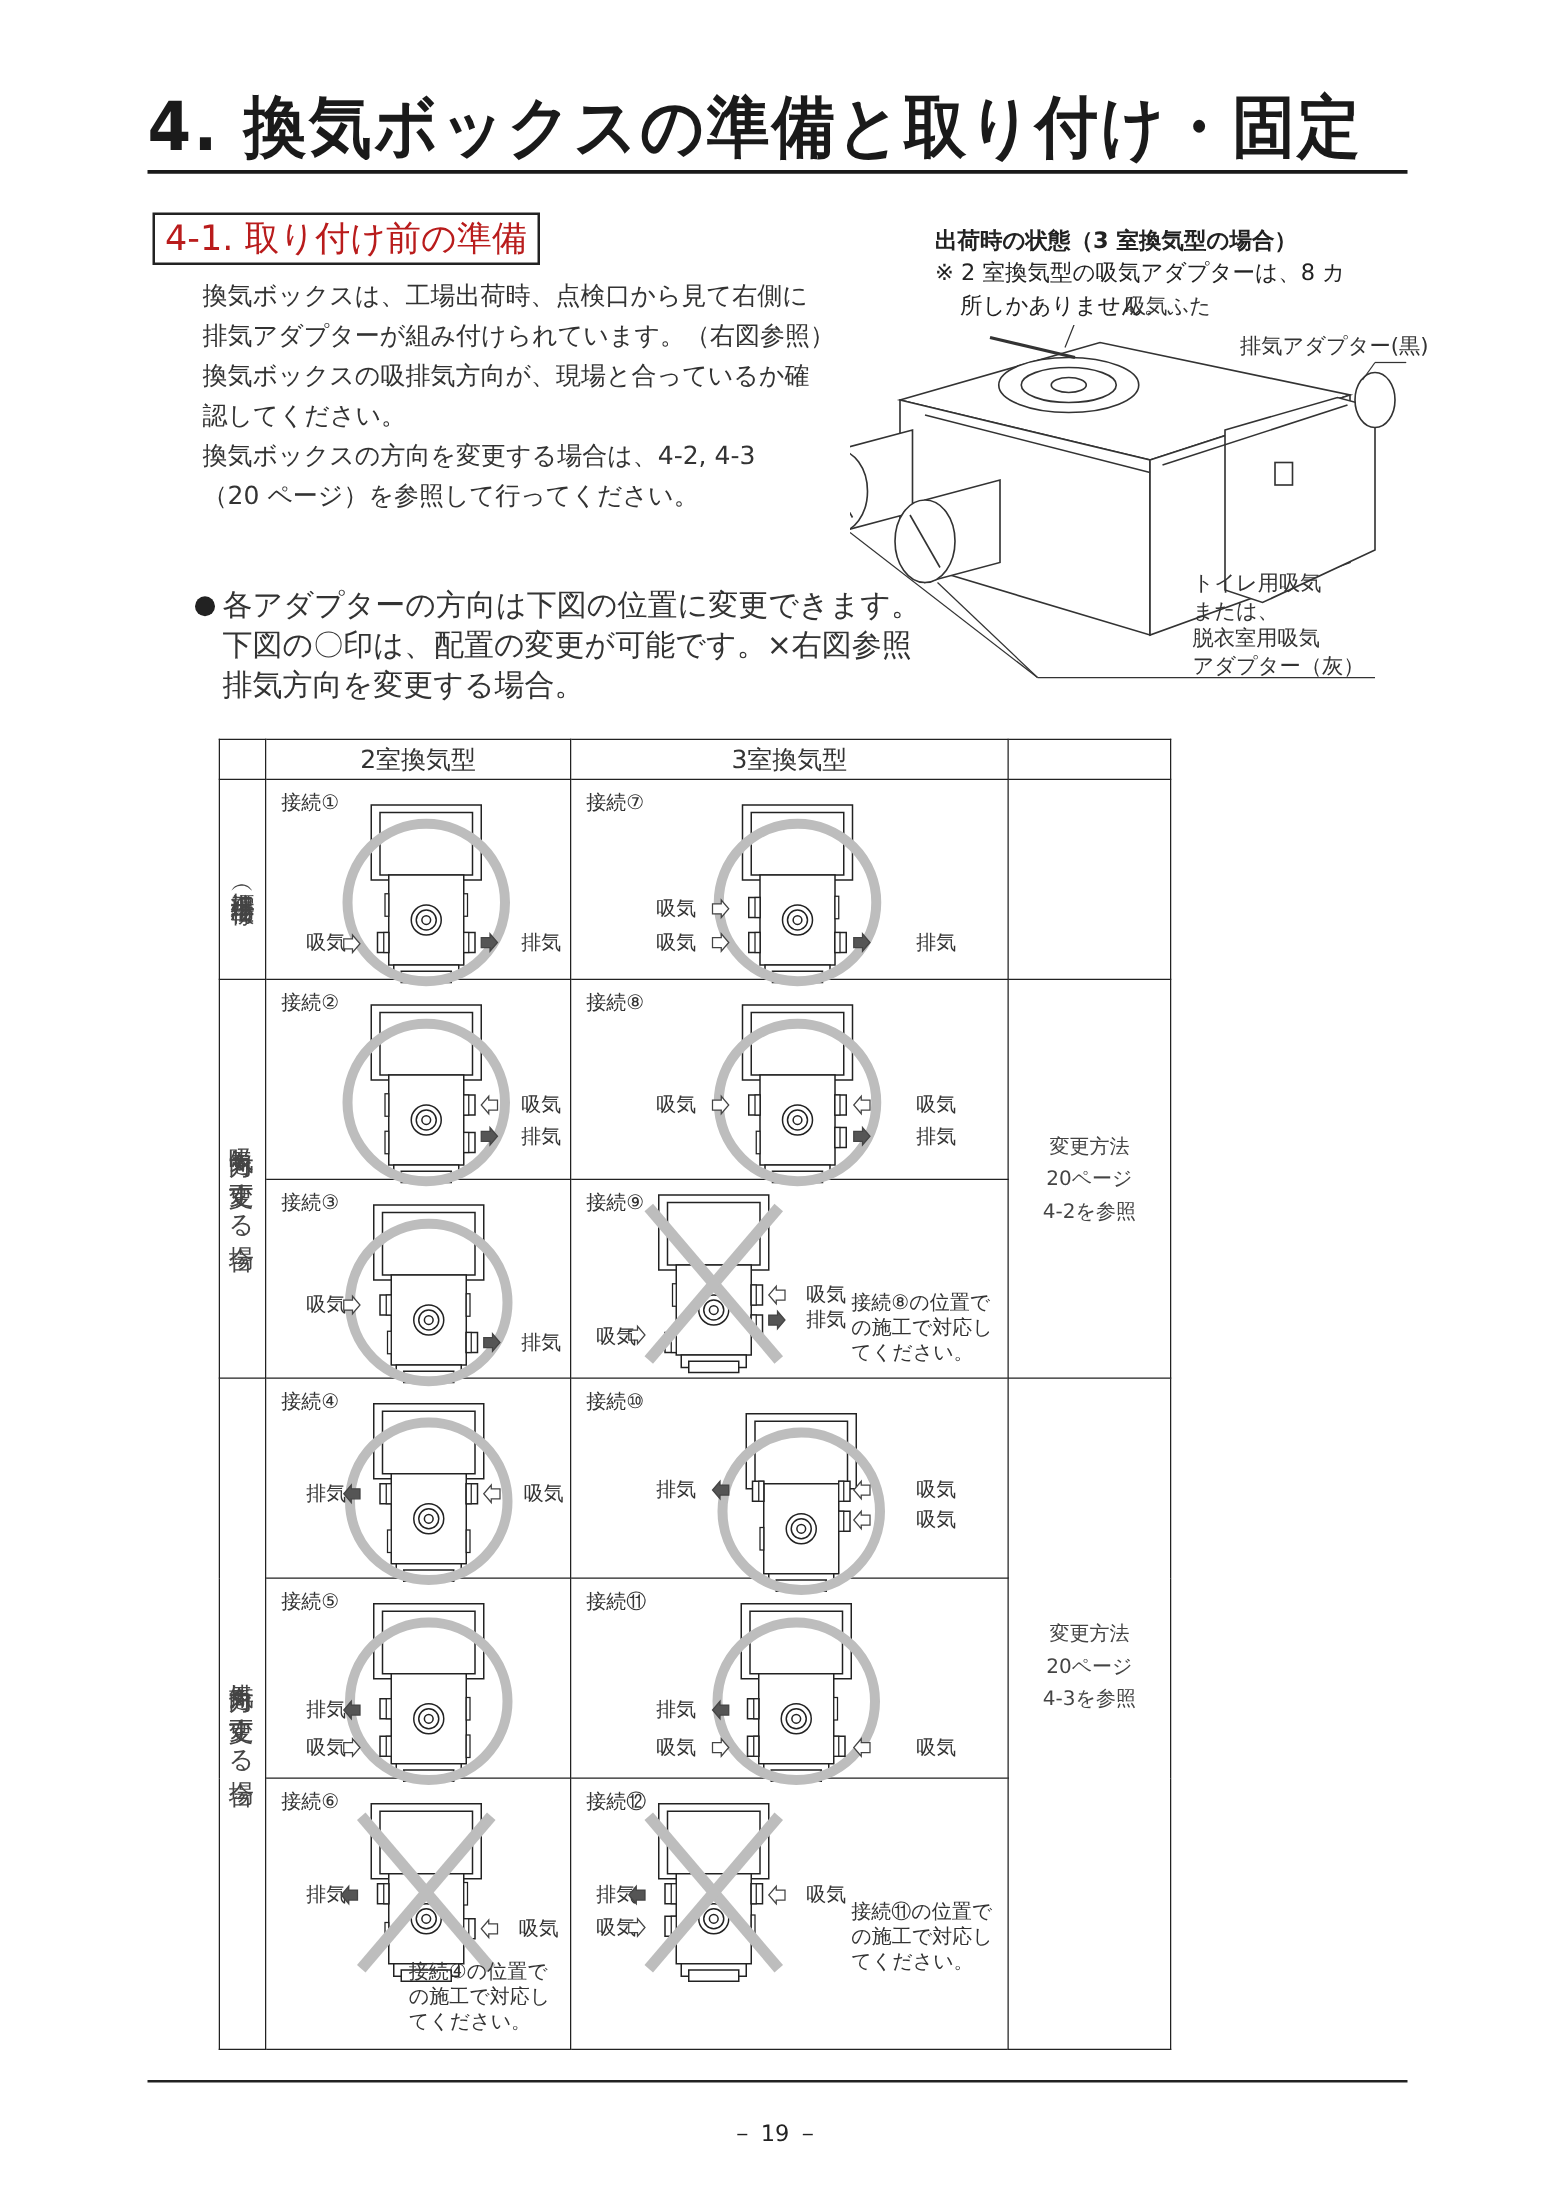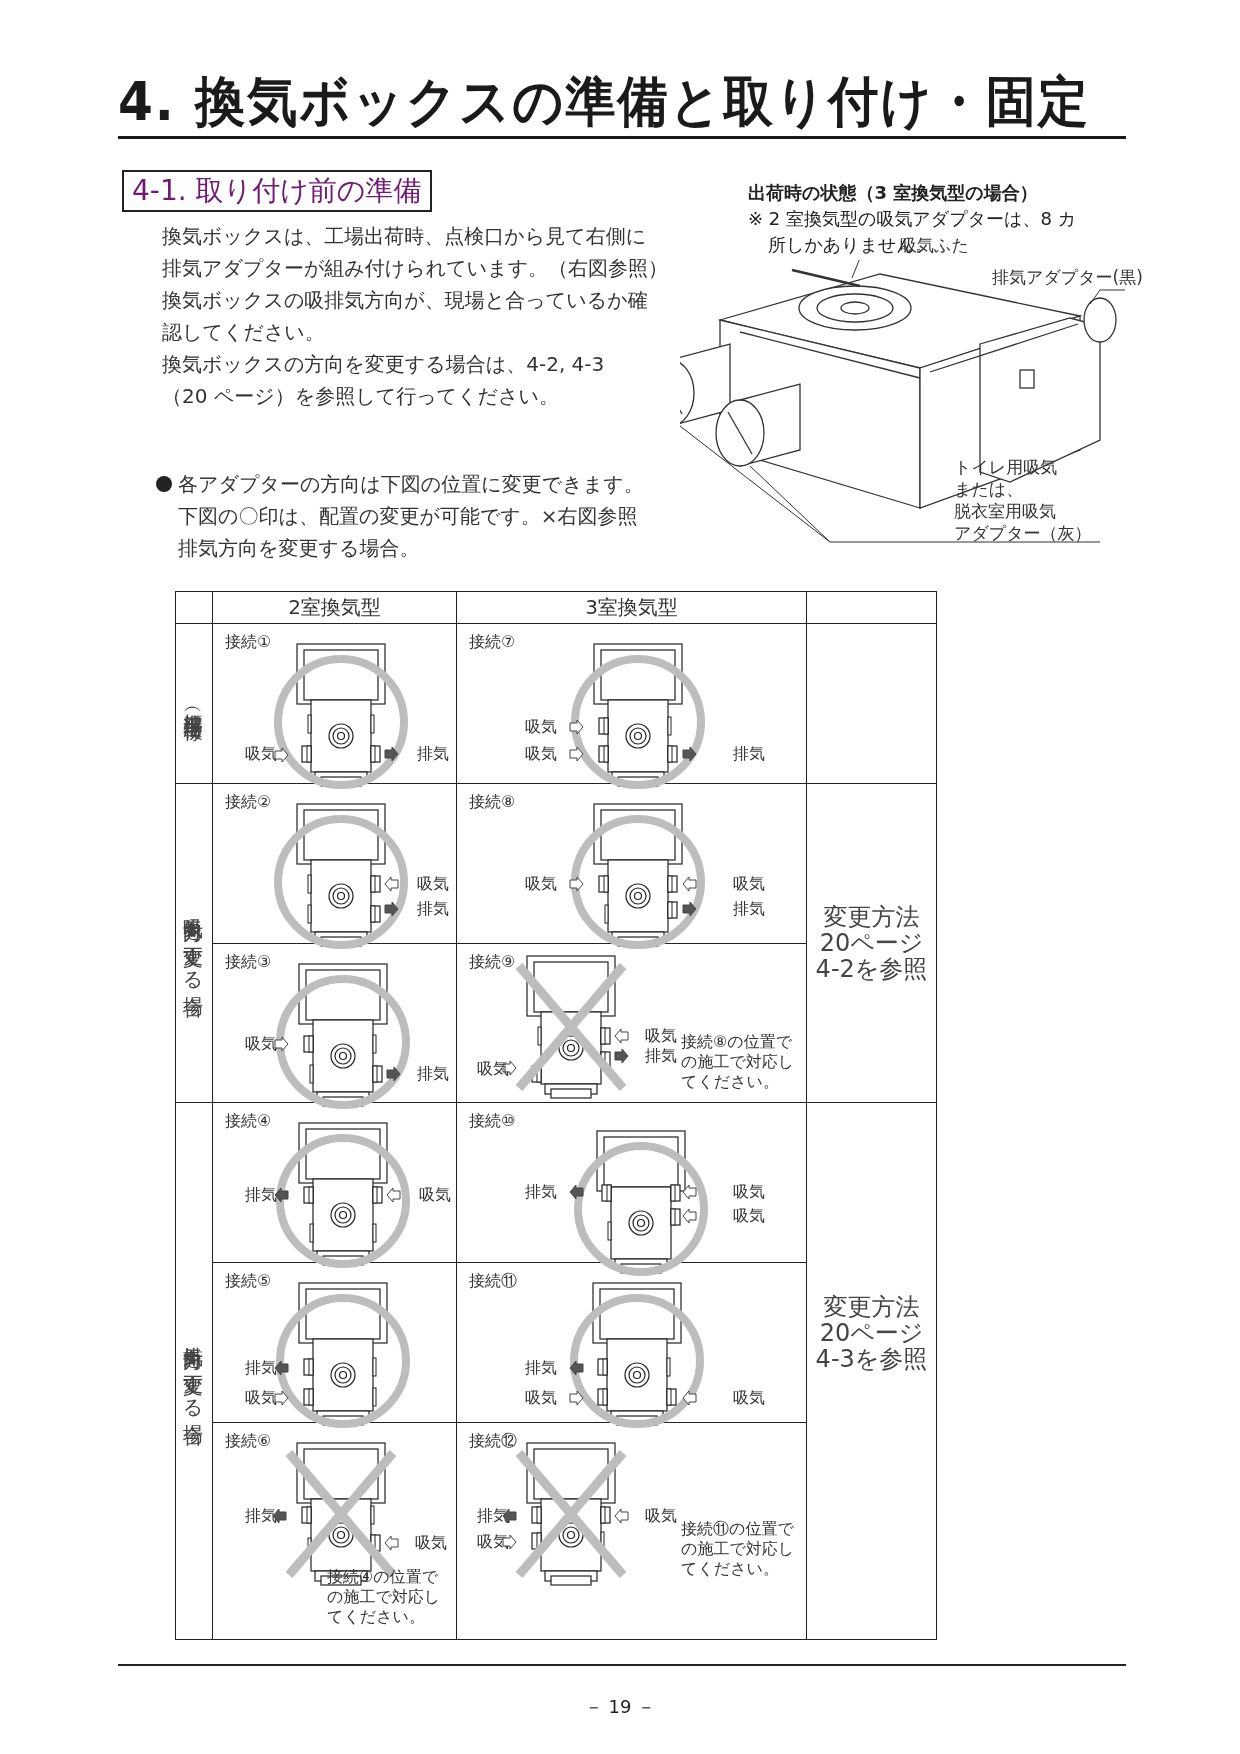--- a/index.html
+++ b/index.html
@@ -2,42 +2,42 @@
 <html><head>
 <meta charset="utf-8">
 <style>
   * { box-sizing: border-box; margin: 0; padding: 0; }
   html, body { width: 1240px; height: 1754px; background: #fff; }
   body { position: relative; font-family: "DejaVu Sans", "Liberation Sans", sans-serif; color: #222; overflow: hidden; }
 
   .title { position: absolute; left: 118px; top: 66px; font-size: 54px; font-weight: bold; letter-spacing: 2px; color: #1a1a1a; white-space: nowrap; transform: scaleX(0.93); transform-origin: left center; }
   .title-rule { position: absolute; left: 118px; top: 136px; width: 1008px; height: 3px; background: #1a1a1a; }
 
-  .sec-head { position: absolute; left: 122px; top: 170px; border: 2px solid #222; padding: 0 8px; font-size: 28px; line-height: 38px; color: #701a75; white-space: nowrap; }
+  .sec-head { position: absolute; left: 122px; top: 170px; border: 2px solid #222; padding: 0 8px; font-size: 28px; line-height: 38px; color: #b91c1c; white-space: nowrap; }
 
   .intro { position: absolute; left: 162px; top: 220px; font-size: 20px; line-height: 32px; color: #333; white-space: nowrap; }
 
-  .bullet { position: absolute; left: 156px; top: 468px; font-size: 20px; line-height: 32px; color: #333; white-space: nowrap; }
+  .bullet { position: absolute; left: 156px; top: 468px; font-size: 24px; line-height: 32px; color: #333; white-space: nowrap; }
   .bullet .dot { display: inline-block; width: 16px; height: 16px; border-radius: 50%; background: #222; margin-right: 6px; vertical-align: -1px; }
   .bullet .sub { padding-left: 22px; }
 
   .fig-head { position: absolute; left: 748px; top: 180px; font-size: 18px; line-height: 26px; color: #222; white-space: nowrap; }
   .fig-head .bold { font-weight: bold; }
   .fig-head .ind { padding-left: 20px; }
 
   .fig { position: absolute; left: 680px; top: 260px; width: 460px; height: 320px; }
   .fig-label { position: absolute; font-size: 17px; color: #333; white-space: nowrap; line-height: 22px; margin-left: 20px; }
 
   table.grid { position: absolute; left: 175px; top: 591px; border-collapse: collapse; table-layout: fixed; }
   table.grid td { border: 1.5px solid #222; vertical-align: top; position: relative; padding: 0; }
   .hdr { font-size: 20px; text-align: center; line-height: 30px; color: #333; }
   .vlabel { writing-mode: vertical-rl; font-size: 20px; color: #444; letter-spacing: 1px; margin: 0 auto; }
   .vcell { text-align: center; vertical-align: middle !important; }
   .vwrap { display: flex; justify-content: center; align-items: center; height: 100%; }
-  .note-cell { text-align: center; vertical-align: middle !important; font-size: 24px; line-height: 26px; color: #444; }
+  .note-cell { text-align: center; vertical-align: middle !important; font-size: 16px; line-height: 26px; color: #444; }
   .conn { position: absolute; left: 12px; top: 8px; font-size: 16px; color: #333; white-space: nowrap; }
   .lbl { position: absolute; font-size: 16px; color: #333; white-space: nowrap; line-height: 18px; padding-left: 14px; }
   .cell-note { position: absolute; font-size: 16px; color: #333; line-height: 20px; white-space: nowrap; }
   svg.unit { position: absolute; overflow: visible; }
 
   .foot-rule { position: absolute; left: 118px; top: 1664px; width: 1008px; height: 1.5px; background: #222; }
   .page-num { position: absolute; left: 0; width: 1240px; top: 1695px; text-align: center; font-size: 18px; color: #222; }
 </style>
 </head>
 <body>

